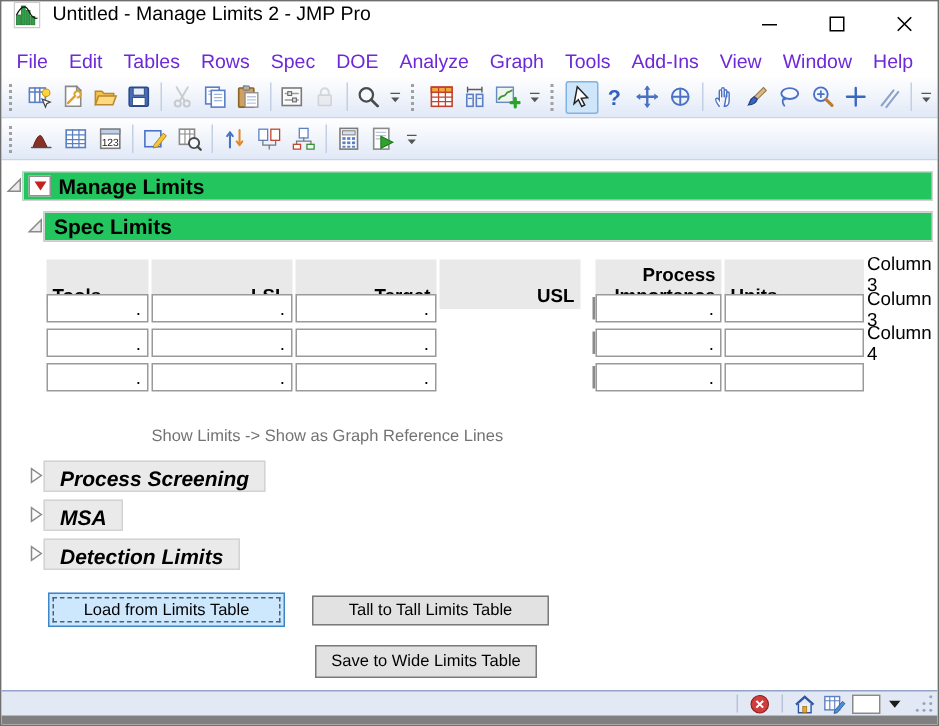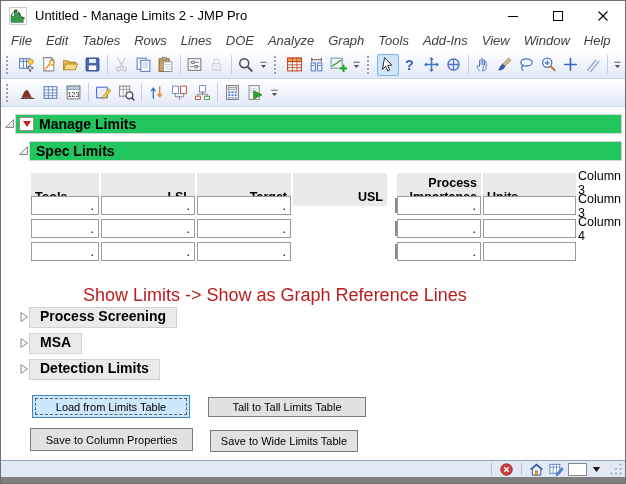--- a/index.html
+++ b/index.html
@@ -1,25 +1,25 @@
 <!DOCTYPE html>
 <html><head>
 <meta charset="utf-8">
 <style>
   html,body{margin:0;padding:0;background:#cfcfcf;font-family:"Liberation Sans",sans-serif;}
   .window{position:relative;width:626px;height:484px;box-sizing:border-box;border:1px solid #6f6f6f;background:#fff;overflow:hidden;display:flex;flex-direction:column;}
   
-  .titlebar{height:29px;display:flex;align-items:center;background:#fff;flex:0 0 auto;}
+  .titlebar{height:29px;display:flex;background:#fff;flex:0 0 auto;}
   .app-icon{margin:0 8px 0 8px;width:18px;height:18px;flex:0 0 auto;}
   .title-text{font-size:13px;color:#000;white-space:nowrap;}
   .win-controls{margin-left:auto;display:flex;height:100%;}
   .win-btn{width:45px;height:100%;display:flex;align-items:center;justify-content:center;}
   
   .menubar{height:21px;display:flex;align-items:center;padding-left:3px;background:#fff;flex:0 0 auto;}
-  .menu-item{font-size:13px;color:#404040;padding:2px 7px;white-space:nowrap;font-style:italic;}
+  .menu-item{font-size:13px;color:#6d28d9;padding:2px 7px;white-space:nowrap;}
   
   .toolbar{height:27px;display:flex;align-items:center;background:linear-gradient(#ffffff,#e1e9f7);border-bottom:1px solid #c9d4ea;flex:0 0 auto;padding-left:2px;}
   .tb-grip{width:4px;height:18px;border-left:2px dotted #a0a0a0;margin:0 4px 0 3px;}
   .tb-sep{width:1px;height:19px;background:#c3cfe4;margin:0 3px;}
   .tb-btn{width:23px;height:22px;display:flex;align-items:center;justify-content:center;border:1px solid transparent;border-radius:2px;box-sizing:border-box;}
   .tb-btn.selected{background:#cfe5fa;border-color:#7fb2e5;}
   .tb-btn.disabled{opacity:.45;}
   .tb-overflow{width:13px;height:22px;display:flex;align-items:center;justify-content:center;margin:0 1px;}
   
   .content{position:relative;flex:1 1 auto;background:#fff;}
@@ -31,22 +31,22 @@
   
   .spec-grid{position:absolute;left:30px;top:66px;display:grid;grid-template-columns:68px 94px 94px 94px 6px 84px 93px 44px;grid-auto-rows:19px;column-gap:2px;row-gap:4px;}
   .th{background:#e9e9e9;font-weight:bold;font-size:12.5px;color:#000;display:flex;align-items:flex-end;padding:2px 4px;height:33px;box-sizing:border-box;line-height:1.12;}
   .th-num{justify-content:flex-end;}
   .th-wrap{justify-content:flex-end;text-align:right;}
   .spacer{background:transparent;}
   .row-label{font-size:12.5px;color:#000;display:flex;align-items:center;}
   .field{border:1px solid #9a9a9a;background:#fff;font-size:12.5px;color:#000;display:flex;align-items:center;justify-content:flex-end;padding:0 4px;box-sizing:border-box;height:19px;}
   .cb-cell{display:flex;align-items:center;}
   .checkbox{width:13px;height:13px;border:1px solid #8a8a8a;background:#fff;margin-left:6px;box-sizing:content-box;}
-  .footnote{position:absolute;left:82px;top:178px;font-size:18px;color:#b91c1c;white-space:nowrap;}
-  .section-bar{position:absolute;background:#eaeaea;border:1px solid #d3d3d3;height:21px;display:flex;align-items:flex-start;padding:0 10px;box-sizing:border-box;}
+  .footnote{position:absolute;left:100px;top:178px;font-size:11px;color:#737373;white-space:nowrap;}
+  .section-bar{position:absolute;background:#eaeaea;border:1px solid #d3d3d3;height:21px;display:flex;align-items:flex-end;padding:0 10px;box-sizing:border-box;font-style:italic;}
   .section-bar .otitle{font-weight:bold;font-size:14px;white-space:nowrap;}
   .btn{position:absolute;background:#e2e2e2;border:1px solid #7a7a7a;font-size:11px;color:#000;display:flex;align-items:center;justify-content:center;box-sizing:border-box;white-space:nowrap;}
   .btn.focused{background:#cde8fc;border-color:#3f86c9;}
   .btn.focused::after{content:"";position:absolute;top:2px;left:2px;right:2px;bottom:2px;border:1px dashed #46627e;pointer-events:none;}
   
   .statusbar{height:17px;box-sizing:border-box;border-top:1px solid #93a3c6;background:#e3e9f4;display:flex;align-items:center;justify-content:flex-end;flex:0 0 auto;padding-right:3px;gap:4px;}
   .sb-sep{width:1px;height:12px;background:#b7c2d8;margin:0 3px;}
   .sb-icon{display:flex;align-items:center;justify-content:center;height:15px;}
   .swatch{width:19px;height:13px;background:#fff;border:1px solid #8a8a8a;box-sizing:border-box;}
   .bottomstrip{height:6px;background:#7f7f7f;flex:0 0 auto;}
@@ -94,21 +94,21 @@
           </span>
         </span>
     </span>
   </div>
 
   <div class="menubar" id="menubar">
       <span class="menu-item">File</span>
       <span class="menu-item">Edit</span>
       <span class="menu-item">Tables</span>
       <span class="menu-item">Rows</span>
-      <span class="menu-item">Lines</span>
+      <span class="menu-item">Spec</span>
       <span class="menu-item">DOE</span>
       <span class="menu-item">Analyze</span>
       <span class="menu-item">Graph</span>
       <span class="menu-item">Tools</span>
       <span class="menu-item">Add-Ins</span>
       <span class="menu-item">View</span>
       <span class="menu-item">Window</span>
       <span class="menu-item">Help</span>
     </div>
 
@@ -535,21 +535,20 @@
       <svg width="11" height="12" viewBox="0 0 11 12">
           <polygon points="3,1.5 3,10.5 9.5,6" fill="#fdfdfd" stroke="#8a8a8a" stroke-width="1"></polygon>
         </svg>
     </span>
     <div class="section-bar" style="left:28px;top:252px;">
       <span class="otitle">Detection Limits</span>
     </div>
 
     <div class="btn focused" style="left:31px;top:288px;width:158px;height:23px;">Load from Limits Table</div>
     <div class="btn" style="left:207px;top:290px;width:158px;height:20px;">Tall to Tall Limits Table</div>
-    <div class="btn" style="left:29px;top:321px;width:163px;height:23px;">Save to Column Properties</div>
     <div class="btn" style="left:209px;top:323px;width:148px;height:22px;">Save to Wide Limits Table</div>
   </div>
 
   <div class="statusbar">
     <span class="sb-sep"></span>
     <span class="sb-icon">
         <svg width="15" height="15" viewBox="0 0 16 16">
           <circle cx="8" cy="8" r="6.2" fill="#cf3d3d" stroke="#8f1f1f" stroke-width="0.8"></circle>
           <path d="M5.6 5.6l4.8 4.8M10.4 5.6l-4.8 4.8" stroke="#fff" stroke-width="1.5"></path>
         </svg>

